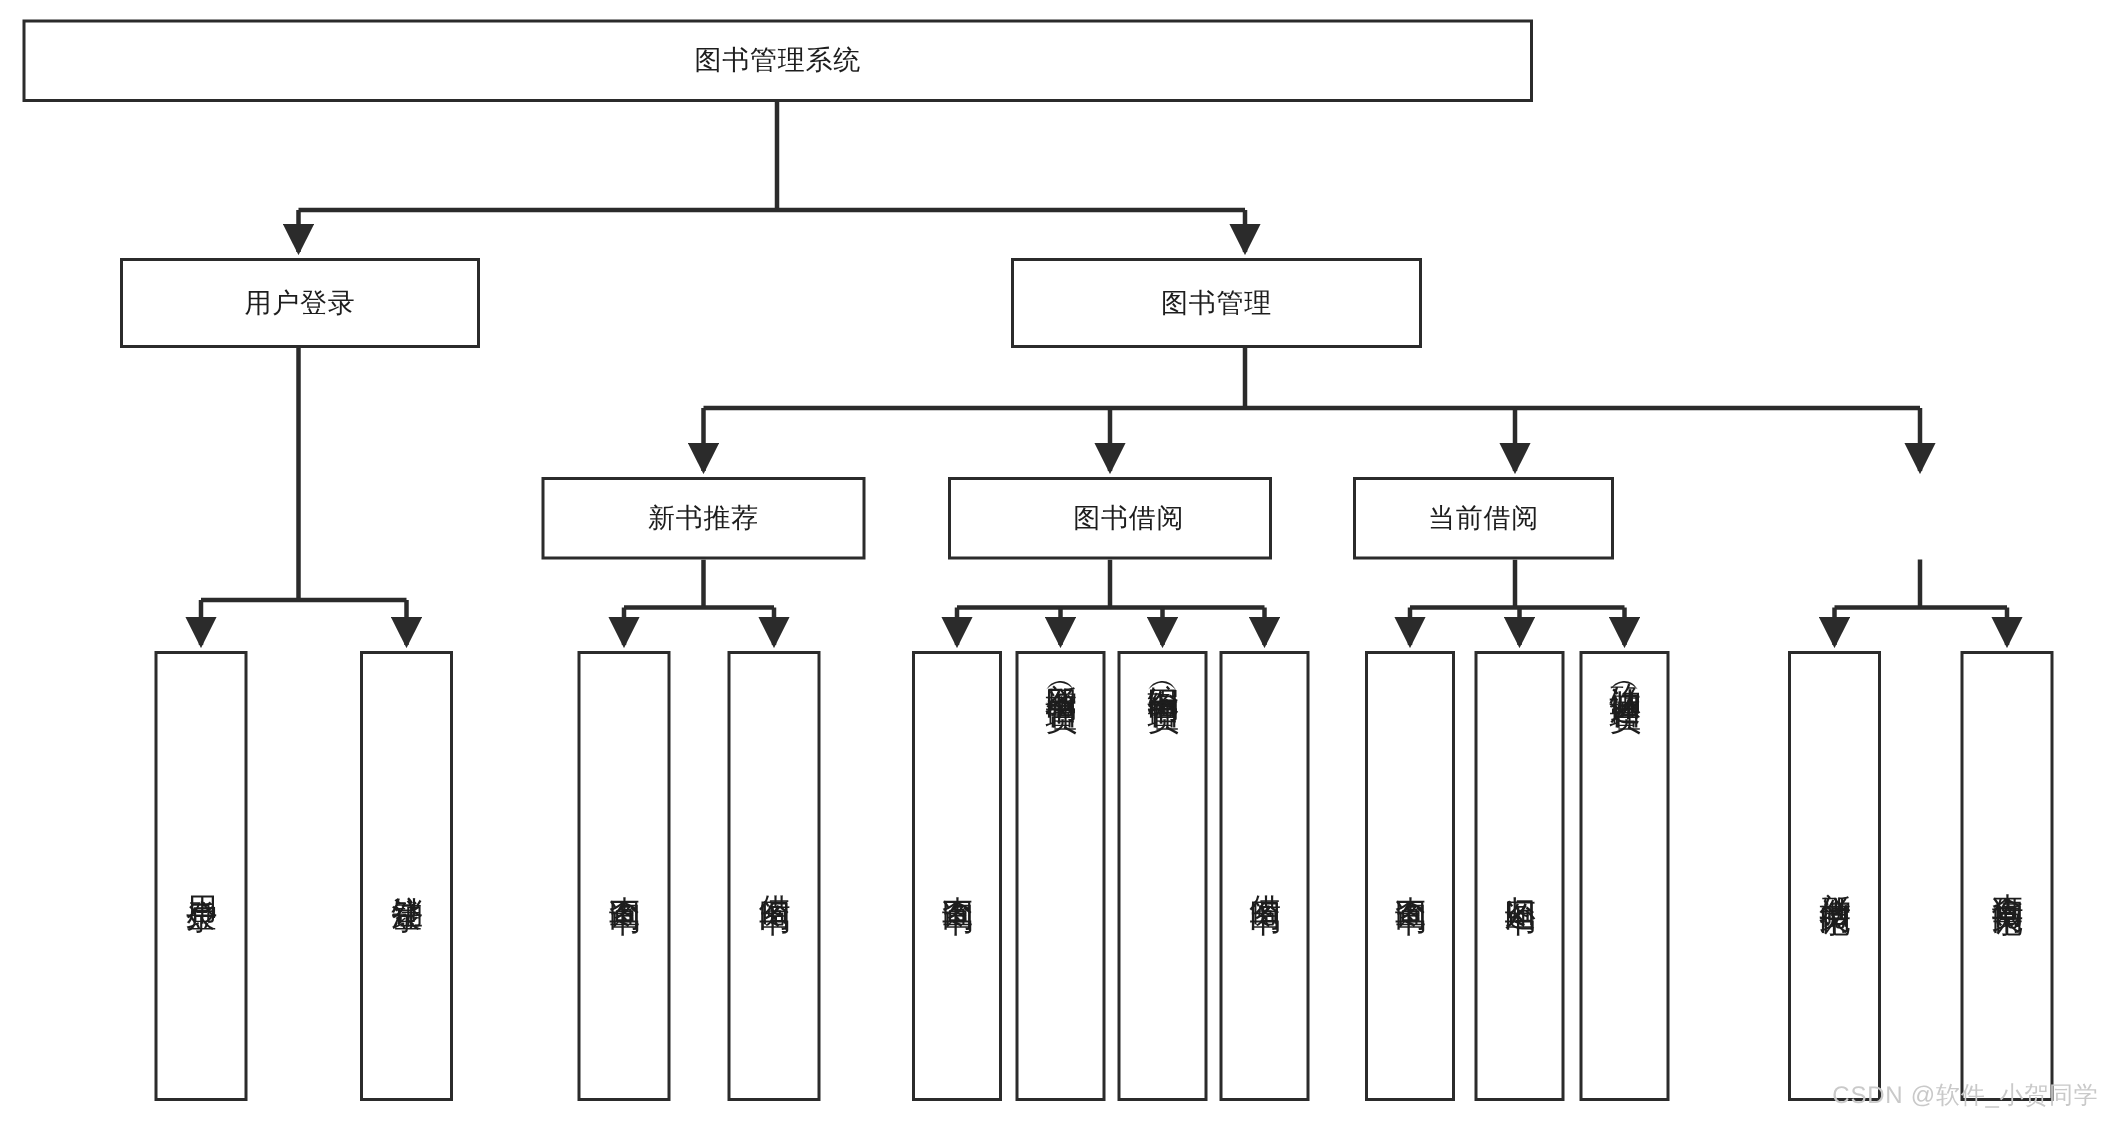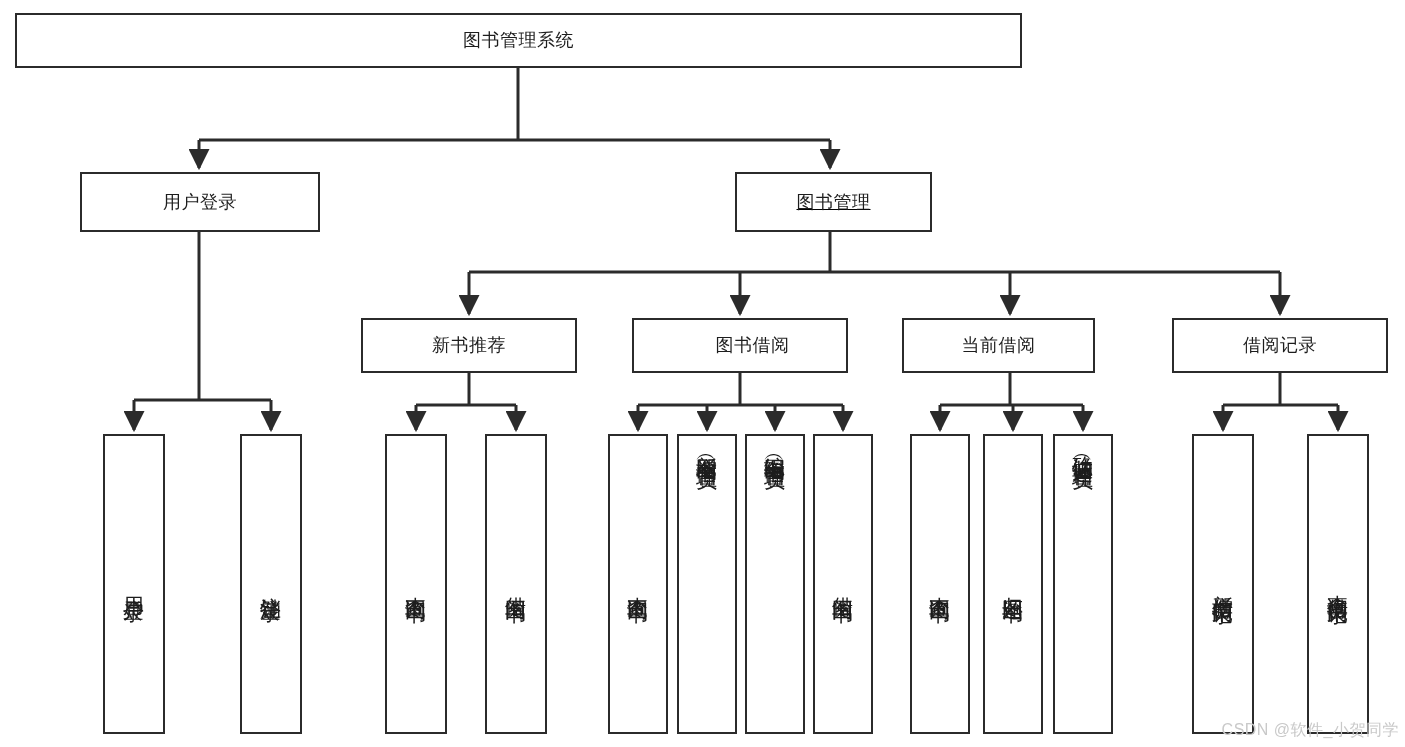--- a/index.html
+++ b/index.html
@@ -127,35 +127,32 @@
     </g>
   </svg>
 
   <div class="node-box" id="node-root" style="left: 15px; top: 13px; width: 1007px; height: 55px;">
     <span class="node-label-h">图书管理系统</span>
   </div>
 
   <div class="node-box" id="node-l2-0" style="left: 80px; top: 172px; width: 240px; height: 60px;">
     <span class="node-label-h">用户登录</span>
   </div>
-  <div class="node-box" id="node-l2-1" style="left: 735px; top: 172px; width: 197px; height: 60px; text-decoration: underline;">
+  <div class="node-box" id="node-l2-1" style="left: 674px; top: 172px; width: 274px; height: 60px;">
     <span class="node-label-h">图书管理</span>
   </div>
 
   <div class="node-box" id="node-l3-0" style="left: 361px; top: 318px; width: 216px; height: 55px; text-align: center;">
     <span class="node-label-h">新书推荐</span>
   </div>
   <div class="node-box" id="node-l3-1" style="left: 632px; top: 318px; width: 216px; height: 55px; padding-left: 25px;">
     <span class="node-label-h">图书借阅</span>
   </div>
-  <div class="node-box" id="node-l3-2" style="left: 902px; top: 318px; width: 193px; height: 55px;">
+  <div class="node-box" id="node-l3-2" style="left: 902px; top: 318px; width: 174px; height: 55px;">
     <span class="node-label-h">当前借阅</span>
-  </div>
-  <div class="node-box" id="node-l3-3" style="left: 1172px; top: 318px; width: 216px; height: 55px;">
-    <span class="node-label-h">借阅记录</span>
   </div>
 
   <div class="node-box vert" id="node-leaf-0" style="left: 103px; top: 434px; width: 62px; height: 300px;">
     <span class="node-label-v">用户登录</span>
   </div>
   <div class="node-box vert" id="node-leaf-1" style="left: 240px; top: 434px; width: 62px; height: 300px;">
     <span class="node-label-v">注销登录</span>
   </div>
   <div class="node-box vert" id="node-leaf-2" style="left: 385px; top: 434px; width: 62px; height: 300px;">
     <span class="node-label-v">查询图书</span>

